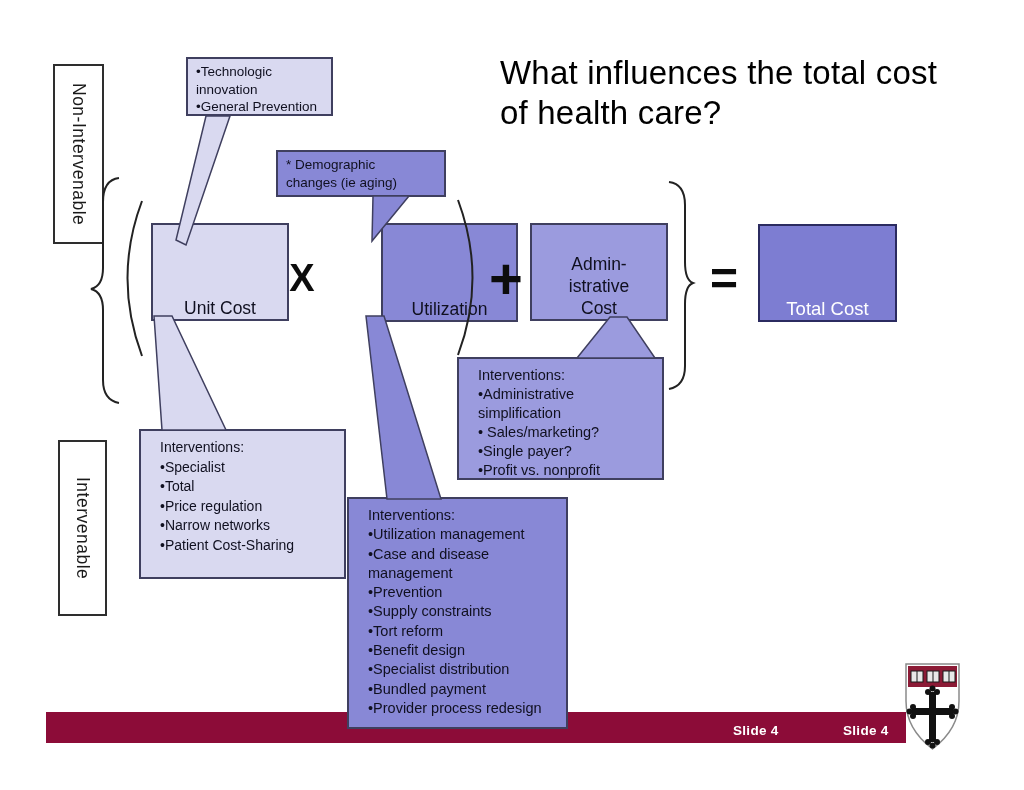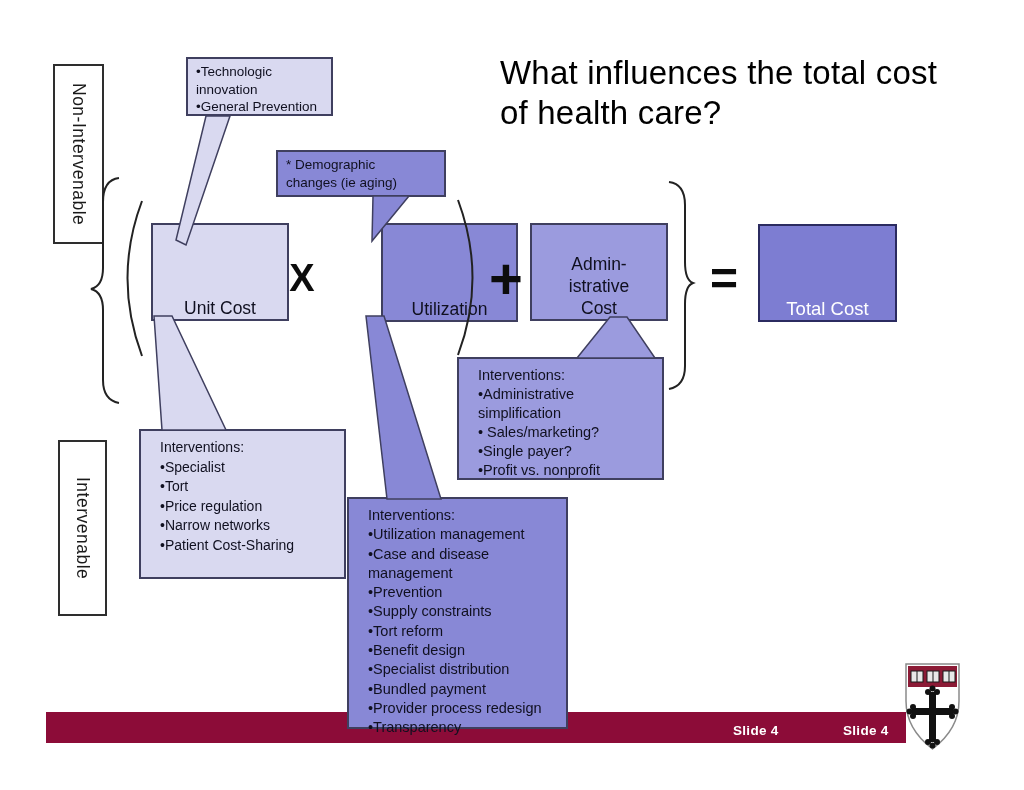--- a/index.html
+++ b/index.html
@@ -100,39 +100,38 @@
     <span>=</span>
   </div>
 
   <div class="abs box totalbox z1" style="left:758px;top:224px;width:135px;height:94px;">
     <span>Total Cost</span>
   </div>
 
   <div class="abs ilist small light z1" style="left:131px;top:429px;width:207px;height:150px;">
       <div>Interventions:</div>
       <div>•Specialist</div>
-      <div>•Tort</div>
+      <div>•Total</div>
       <div>•Price regulation</div>
       <div>•Narrow networks</div>
       <div>•Patient Cost-Sharing</div>
     </div>
 
   <div class="abs ilist mid med z1" style="left:347px;top:497px;width:221px;height:232px;">
       <div>Interventions:</div>
       <div>•Utilization management</div>
       <div>•Case and disease</div>
       <div>management</div>
       <div>•Prevention</div>
       <div>•Supply constraints</div>
       <div>•Tort reform</div>
       <div>•Benefit design</div>
       <div>•Specialist distribution</div>
       <div>•Bundled payment</div>
       <div>•Provider process redesign</div>
-      <div>•Transparency</div>
     </div>
 
   <div class="abs ilist right soft z1" style="left:457px;top:357px;width:207px;height:123px;">
       <div>Interventions:</div>
       <div>•Administrative</div>
       <div>simplification</div>
       <div>• Sales/marketing?</div>
       <div>•Single payer?</div>
       <div>•Profit vs. nonprofit</div>
     </div>

